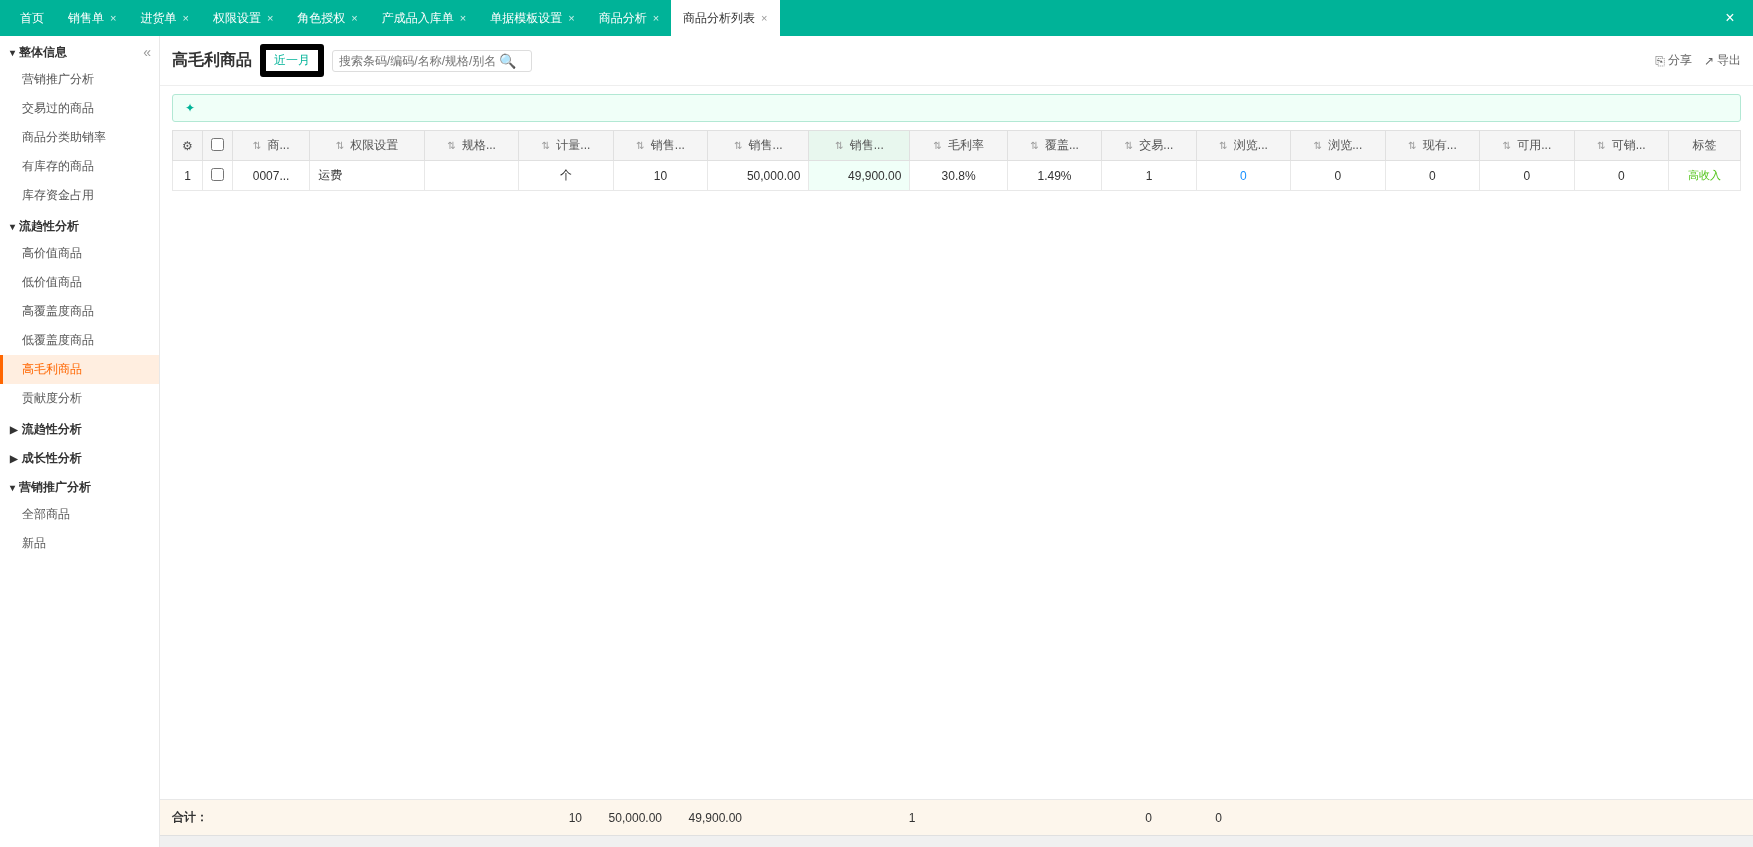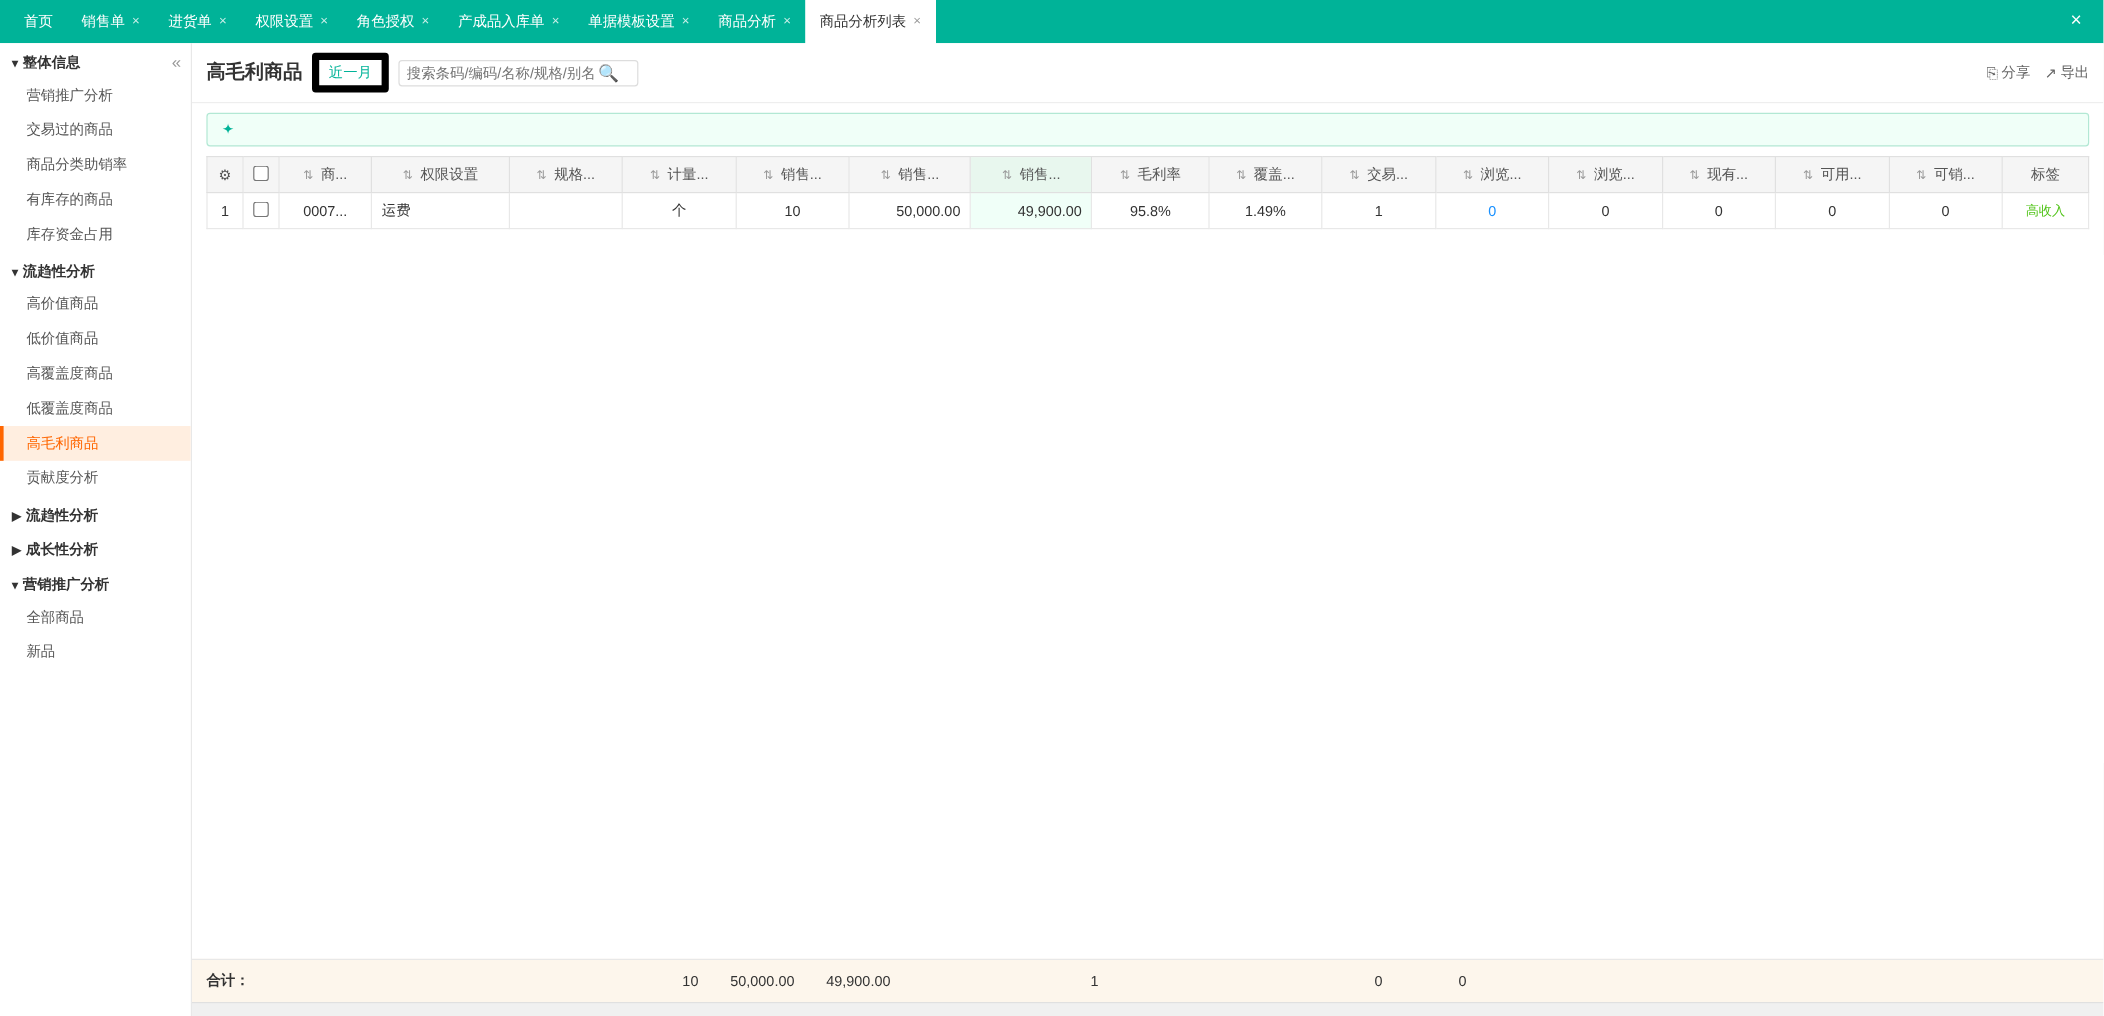--- a/index.html
+++ b/index.html
@@ -434,21 +434,21 @@
           <tr>
             <td>1</td>
             <td><input type="checkbox" style=""></td>
             <td>0007...</td>
             <td class="left">运费</td>
             <td></td>
             <td>个</td>
             <td>10</td>
             <td class="right">50,000.00</td>
             <td class="right" style="background:#f0fff8;">49,900.00</td>
-            <td>95.8%</td>
+            <td>30.8%</td>
             <td>1.49%</td>
             <td>1</td>
             <td>
               <a style="color:#1890ff; text-decoration:none;">0</a>
             </td>
             <td>0</td>
             <td>0</td>
             <td>0</td>
             <td>0</td>
             <td>

